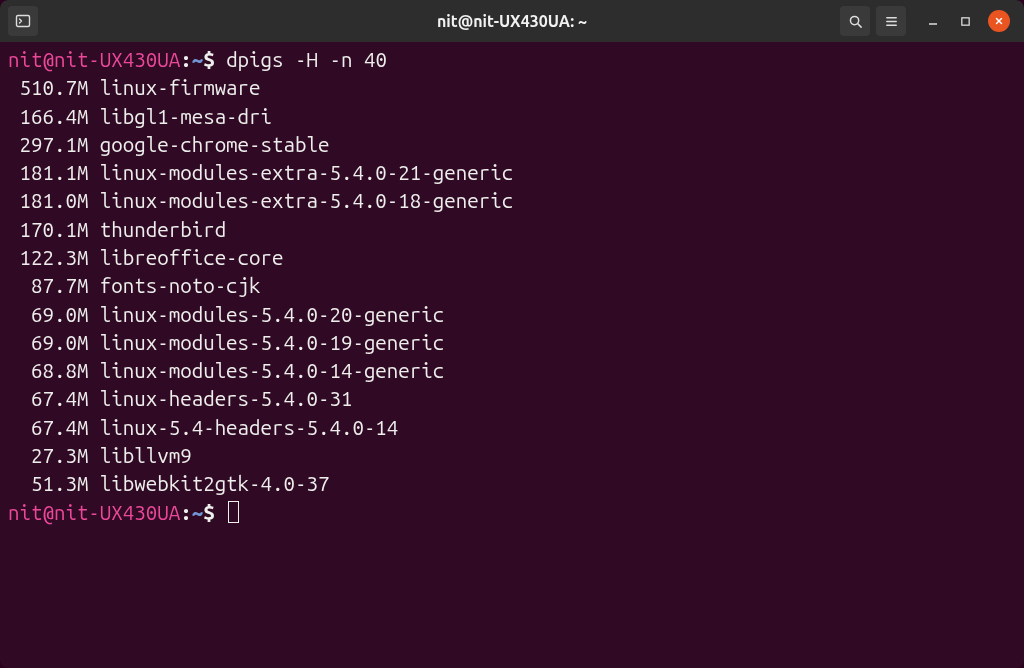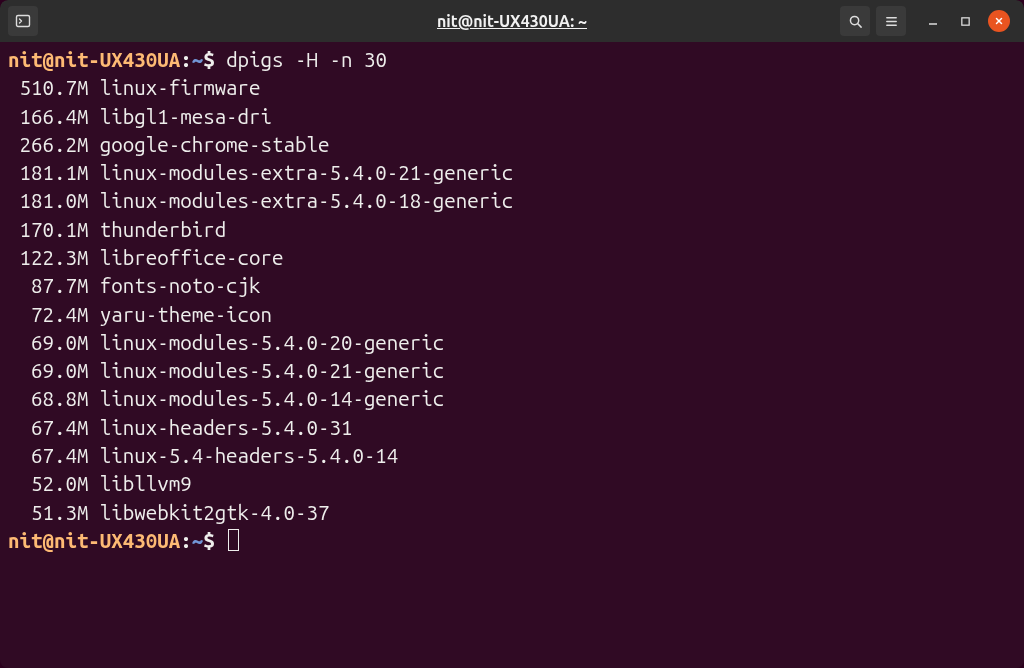--- a/index.html
+++ b/index.html
@@ -42,21 +42,20 @@
       color: #ddd;
     }
     .titlebar-title {
       position: absolute;
       left: 50%;
       transform: translateX(-50%);
       color: #f2f2f2;
       font-family: "Ubuntu", "DejaVu Sans", sans-serif;
       font-weight: bold;
       font-size: 16px;
-      text-decoration: underline;
     }
     .titlebar-right {
       margin-left: auto;
       display: flex;
       align-items: center;
       gap: 6px;
     }
     .titlebar-btn {
       width: 30px;
       height: 30px;
@@ -92,22 +91,22 @@
     .terminal {
       flex: 1;
       background: #300a24;
       padding: 4px 8px;
       font-size: 20.5px;
       line-height: 1.38;
       color: #eeeeec;
       overflow: hidden;
     }
     .prompt-user {
-      color: #fdba74;
-      font-weight: bold;
+      color: #ec4899;
+      font-weight: normal;
     }
     .prompt-path {
       color: #7296d6;
       font-weight: bold;
     }
     .prompt-colon {
       color: #eeeeec;
       font-weight: bold;
     }
     .prompt-dollar {
@@ -173,33 +172,32 @@
         <svg width="10" height="10" viewBox="0 0 12 12" stroke="#fff" stroke-width="1.8" stroke-linecap="round">
           <line x1="3" y1="3" x2="9" y2="9"></line>
           <line x1="9" y1="3" x2="3" y2="9"></line>
         </svg>
       </div>
     </div>
   </div>
 </div>
 
 <div class="terminal">
-  <div class="line"><span class="prompt-user">nit@nit-UX430UA</span><span class="prompt-colon">:</span><span class="prompt-path">~</span><span class="prompt-dollar">$</span><span class="cmd"> dpigs -H -n 30</span></div>
+  <div class="line"><span class="prompt-user">nit@nit-UX430UA</span><span class="prompt-colon">:</span><span class="prompt-path">~</span><span class="prompt-dollar">$</span><span class="cmd"> dpigs -H -n 40</span></div>
   <div id="output-container">
       <div class="line"> 510.7M linux-firmware</div>
       <div class="line"> 166.4M libgl1-mesa-dri</div>
-      <div class="line"> 266.2M google-chrome-stable</div>
+      <div class="line"> 297.1M google-chrome-stable</div>
       <div class="line"> 181.1M linux-modules-extra-5.4.0-21-generic</div>
       <div class="line"> 181.0M linux-modules-extra-5.4.0-18-generic</div>
       <div class="line"> 170.1M thunderbird</div>
       <div class="line"> 122.3M libreoffice-core</div>
       <div class="line">  87.7M fonts-noto-cjk</div>
-      <div class="line">  72.4M yaru-theme-icon</div>
       <div class="line">  69.0M linux-modules-5.4.0-20-generic</div>
-      <div class="line">  69.0M linux-modules-5.4.0-21-generic</div>
+      <div class="line">  69.0M linux-modules-5.4.0-19-generic</div>
       <div class="line">  68.8M linux-modules-5.4.0-14-generic</div>
       <div class="line">  67.4M linux-headers-5.4.0-31</div>
       <div class="line">  67.4M linux-5.4-headers-5.4.0-14</div>
-      <div class="line">  52.0M libllvm9</div>
+      <div class="line">  27.3M libllvm9</div>
       <div class="line">  51.3M libwebkit2gtk-4.0-37</div>
     </div>
   <div class="line"><span class="prompt-user">nit@nit-UX430UA</span><span class="prompt-colon">:</span><span class="prompt-path">~</span><span class="prompt-dollar">$</span> <span class="cursor"></span></div>
 </div>
 
 </body></html>

